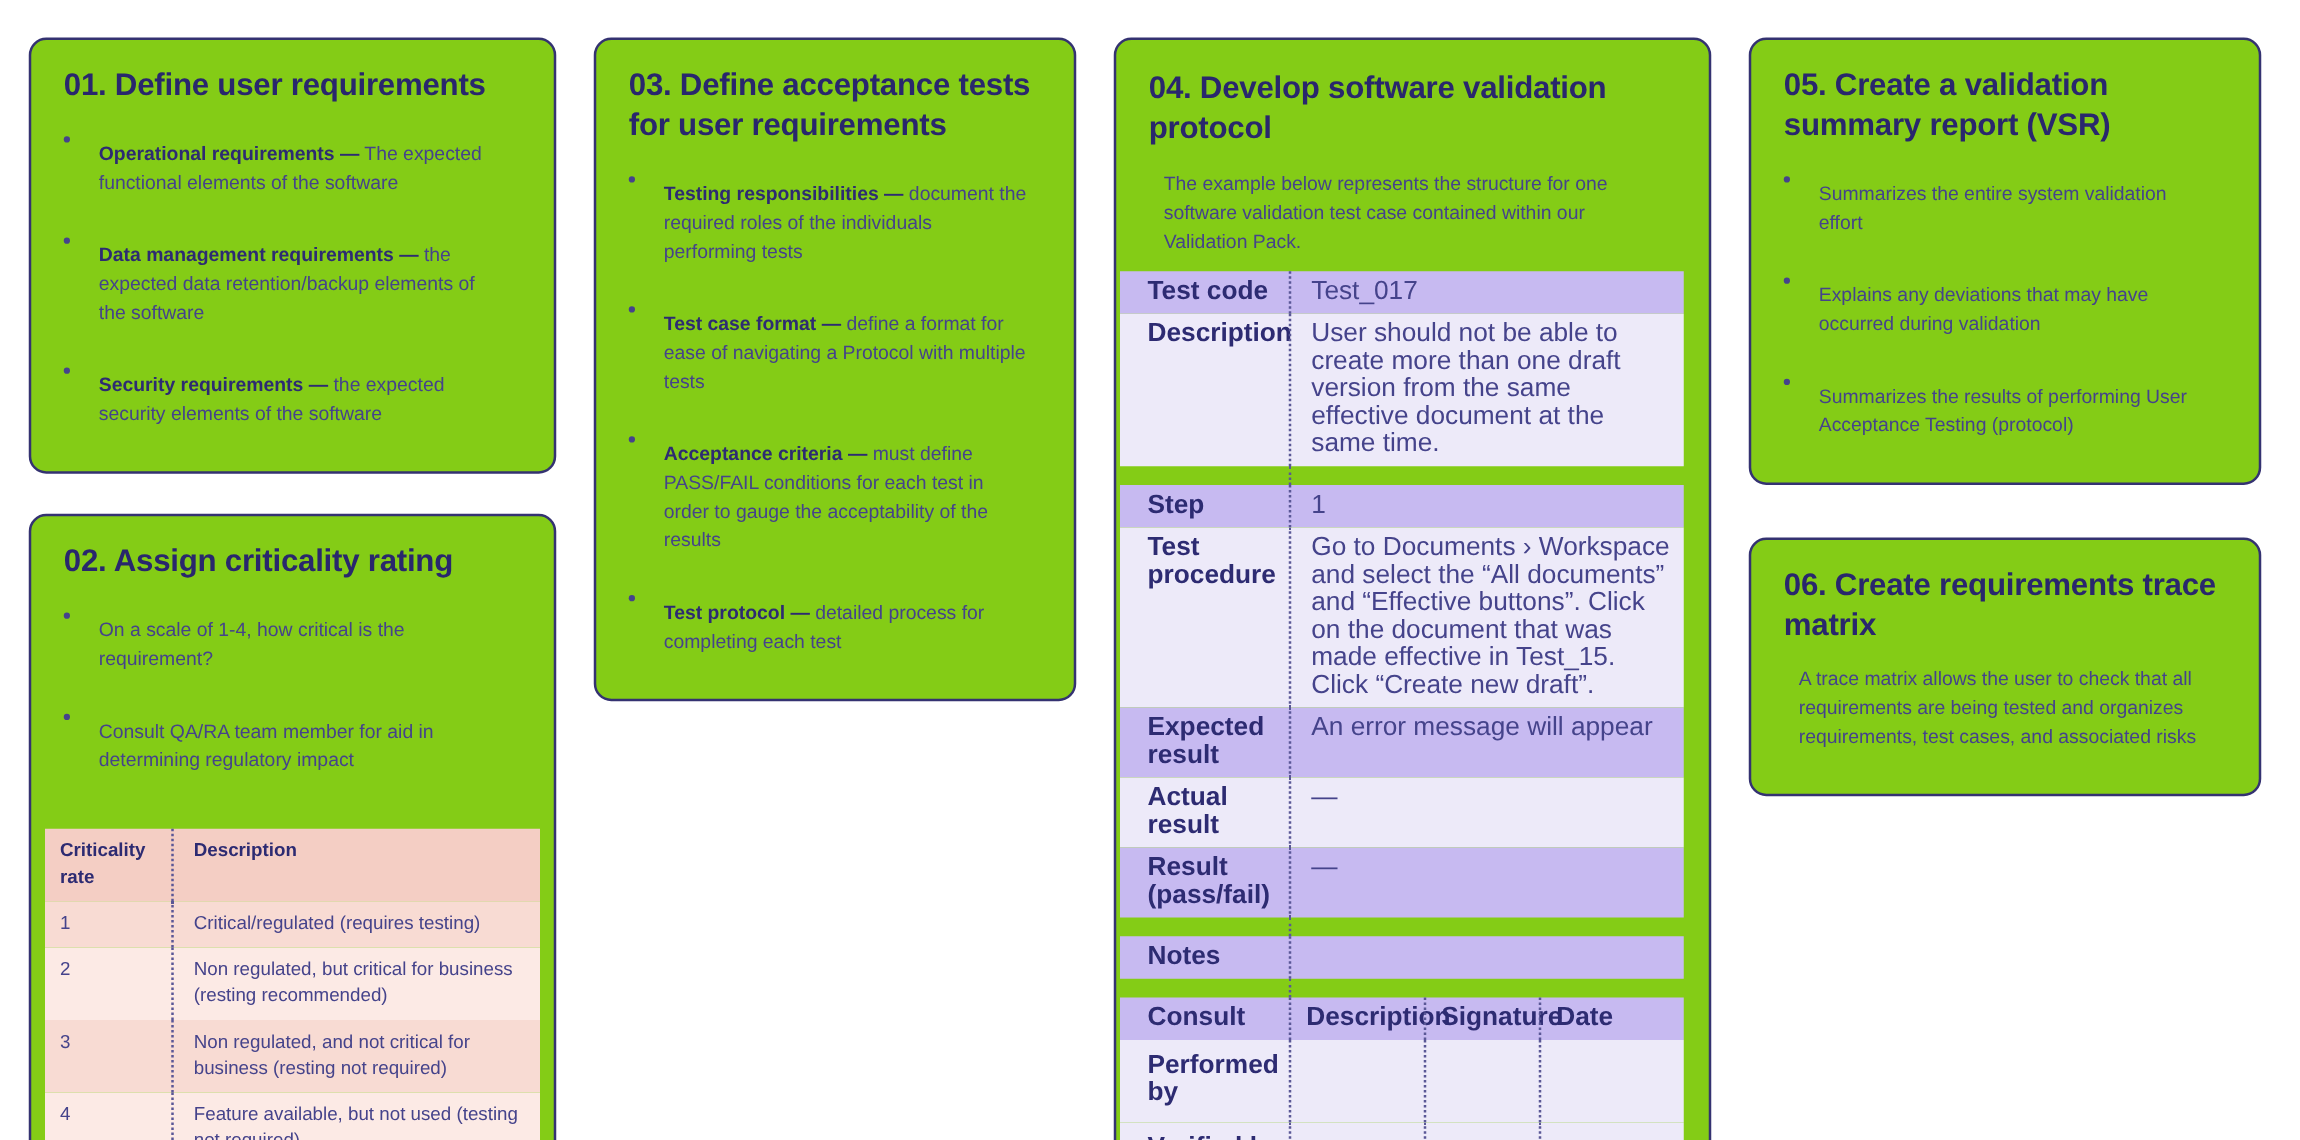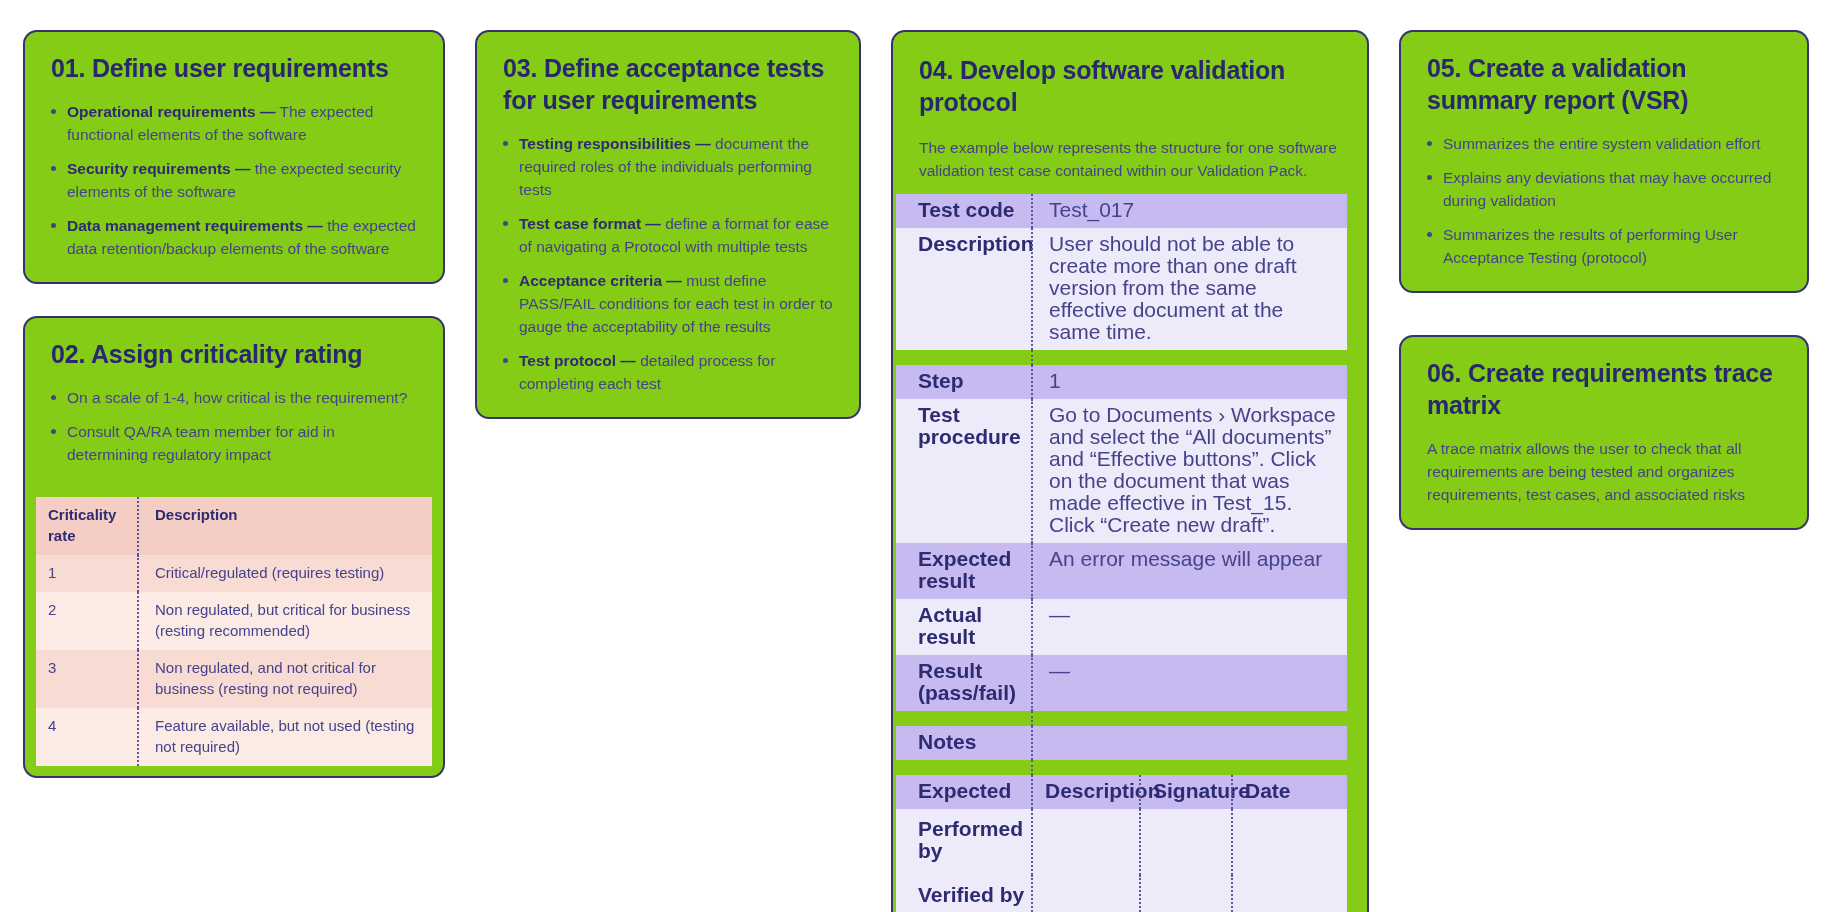--- a/index.html
+++ b/index.html
@@ -35,21 +35,21 @@
     font-size: 25px;
     line-height: 1.28;
     font-weight: bold;
     color: #29276d;
     letter-spacing: -0.2px;
   }
   .body-text, .bt {
     font-size: 15.5px;
     line-height: 23px;
     color: #45438b;
-    margin: 0;
+    margin: 12px;
   }
   .bt b, .lead { color: #2d2b72; font-weight: bold; }
 
   ul.bullets {
     list-style: none;
     margin: 0;
     padding: 0;
     display: flex;
     flex-direction: column;
     gap: 11px;
@@ -104,25 +104,25 @@
 
     <section class="card">
       <h2>01. Define user requirements</h2>
       <ul class="bullets">
         <li>
           <span class="dot"></span>
           <p class="bt"><b>Operational requirements —</b><span> The expected functional elements of the software</span></p>
         </li>
         <li>
           <span class="dot"></span>
+          <p class="bt"><b>Data management requirements —</b><span> the expected data retention/backup elements of the software</span></p>
+        </li>
+        <li>
+          <span class="dot"></span>
           <p class="bt"><b>Security requirements —</b><span> the expected security elements of the software</span></p>
-        </li>
-        <li>
-          <span class="dot"></span>
-          <p class="bt"><b>Data management requirements —</b><span> the expected data retention/backup elements of the software</span></p>
         </li>
       </ul>
     </section>
 
     <section class="card">
       <h2>02. Assign criticality rating</h2>
       <ul class="bullets">
         <li>
           <span class="dot"></span>
           <p class="bt">On a scale of 1-4, how critical is the requirement?</p>
@@ -234,21 +234,21 @@
           <div class="vlabel">Notes</div>
           <div class="vvalue"></div>
         </div>
 
         <div class="vgap">
             <div class="g1"></div>
             <div class="g2"></div>
           </div>
 
         <div class="srow head strong">
-          <div>Expected</div>
+          <div>Consult</div>
           <div>Description</div>
           <div>Signature</div>
           <div>Date</div>
         </div>
         <div class="srow body light">
           <div>Performed by</div>
           <div></div>
           <div></div>
           <div></div>
         </div>

